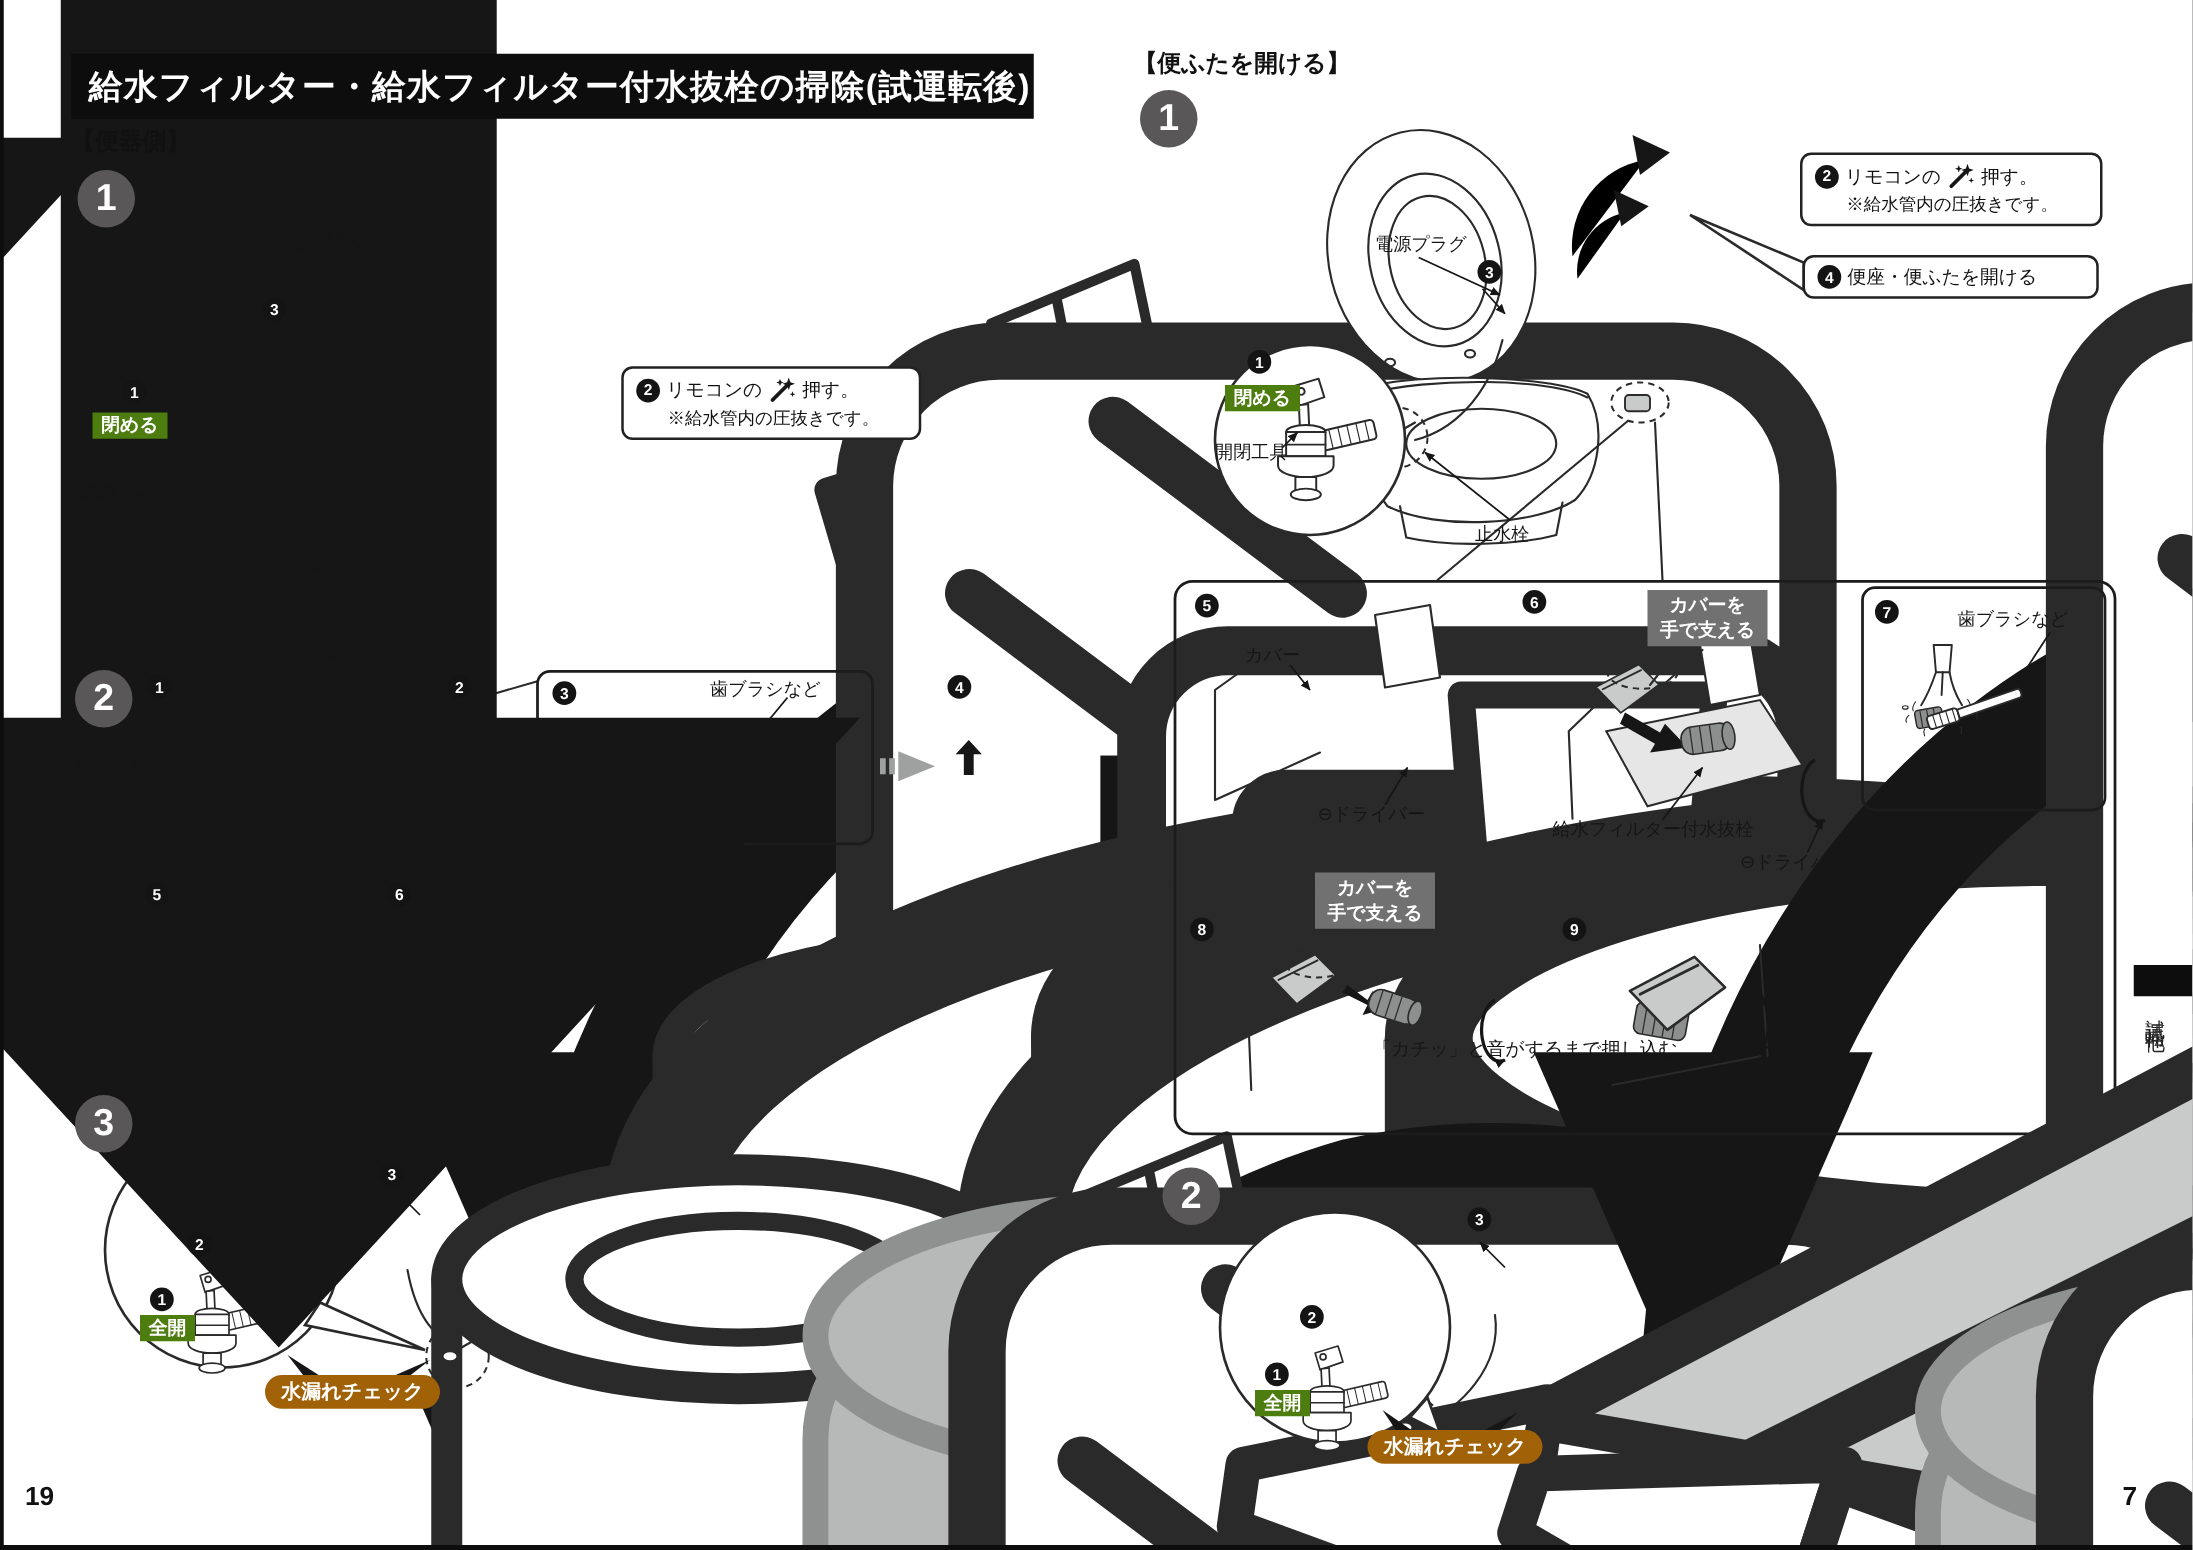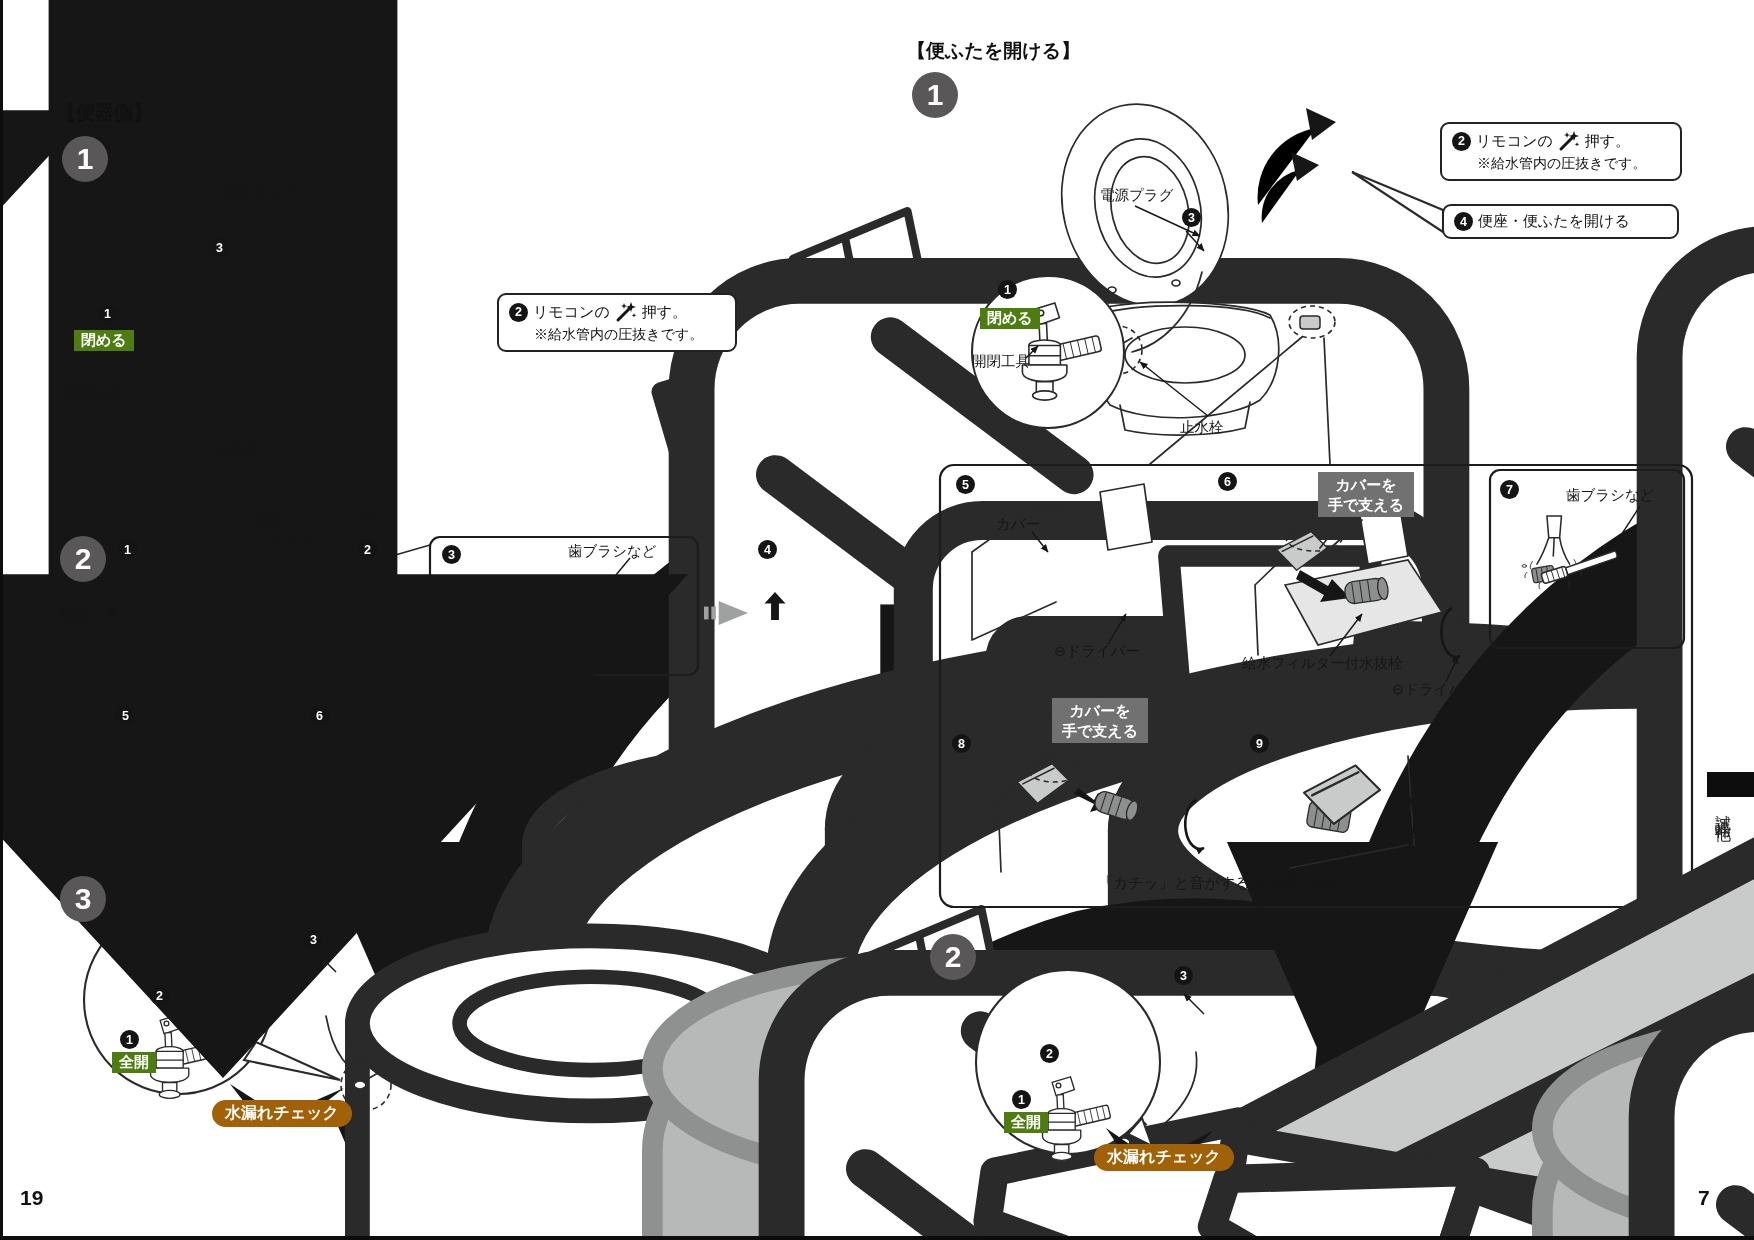--- a/index.html
+++ b/index.html
@@ -341,20 +341,21 @@
     <use href="#adapterS" x="1180" y="998"></use>
     <path class="ldr" d="M1204,1014 L1184,994" marker-end="url(#ah)"></path>
     <polygon class="blk" points="1118,1146 1132,1146 1106,1128"></polygon>
     <polygon class="blk" points="1184,1146 1198,1146 1214,1130"></polygon>
   </g>
 </svg>
 
 <div class="abs edge" style="left:0;top:0;width:3px;height:1240px"></div>
 <div class="abs edge" style="left:0;top:1236px;width:1754px;height:4px"></div>
 
+<div class="abs banner" style="left:57px;top:43px">給水フィルター・給水フィルター付水抜栓の掃除(試運転後)</div>
 <div class="abs section" style="left:57px;top:100px">【便器側】</div>
 <div class="abs pgnum" style="left:20px;top:1186px">19</div>
 
 <div class="abs section" style="left:907px;top:38px">【便ふたを開ける】</div>
 <div class="abs pgnum" style="left:1698px;top:1186px">7</div>
 
 <div class="abs edge" style="left:1707px;top:772px;width:47px;height:25px"></div>
 <div class="abs vtab" style="left:1712px;top:802px;height:96px">試運転他</div>
 
 <div class="abs stepnum" style="left:62px;top:136px">1</div>
@@ -437,21 +438,21 @@
 <div class="abs lbl" style="left:1242px;top:654px">給水フィルター付水抜栓</div>
 <div class="abs lbl" style="left:1392px;top:680px">⊖ドライバー</div>
 <div class="abs badge" style="left:1500px;top:480px">7</div>
 <div class="abs lbl" style="left:1566px;top:486px">歯ブラシなど</div>
 <div class="abs badge" style="left:952px;top:734px">8</div>
 <div class="abs glabel" style="left:1052px;top:698px">
   <div>カバーを</div>
   <div>手で支える</div>
 </div>
 <div class="abs badge" style="left:1250px;top:734px">9</div>
-<div class="abs lbl" style="left:1098px;top:874px;font-size:15px">「カチッ」と音がするまで押し込む</div>
+<div class="abs lbl" style="left:1098px;top:830px;font-size:15px">「カチッ」と音がするまで押し込む</div>
 
 <div class="abs stepnum" style="left:930px;top:934px">2</div>
 <div class="abs badge" style="left:1040px;top:1044px">2</div>
 <div class="abs badge" style="left:1012px;top:1090px">1</div>
 <div class="abs dlabel" style="left:1004px;top:1112px">全開</div>
 <div class="abs badge" style="left:1174px;top:966px">3</div>
 <div class="abs bubble" style="left:1094px;top:1144px">水漏れチェック</div>
 
 </div>
 

